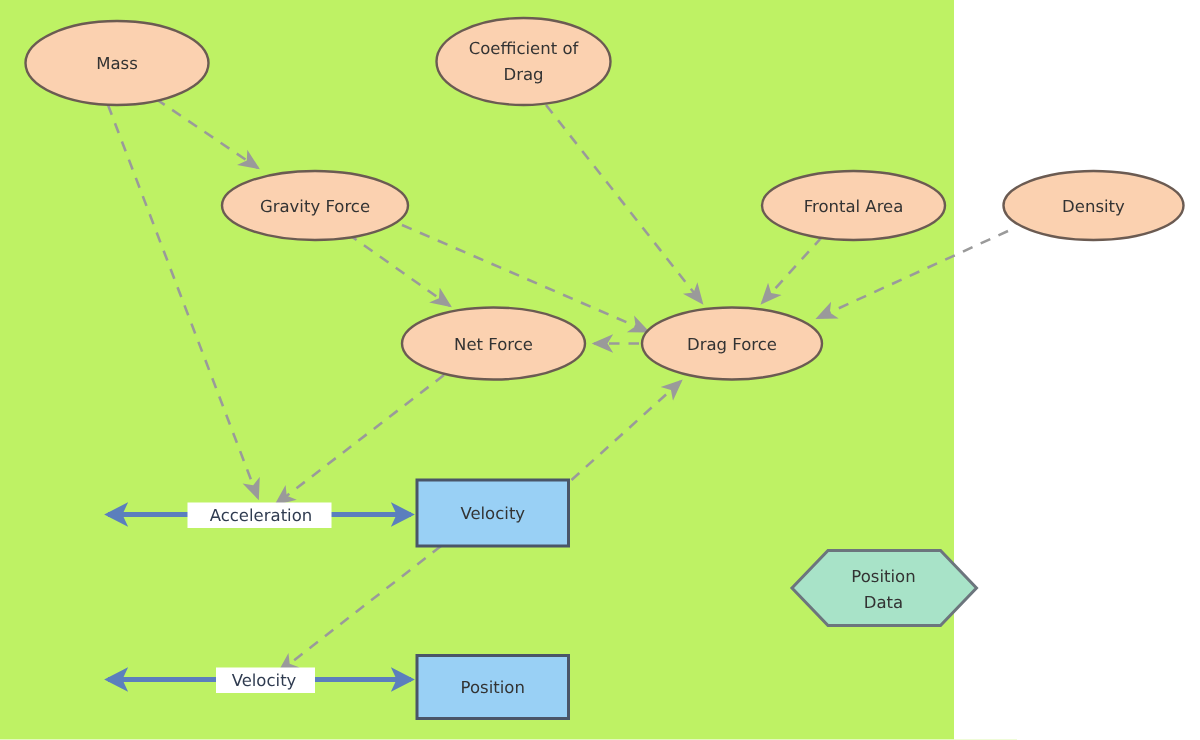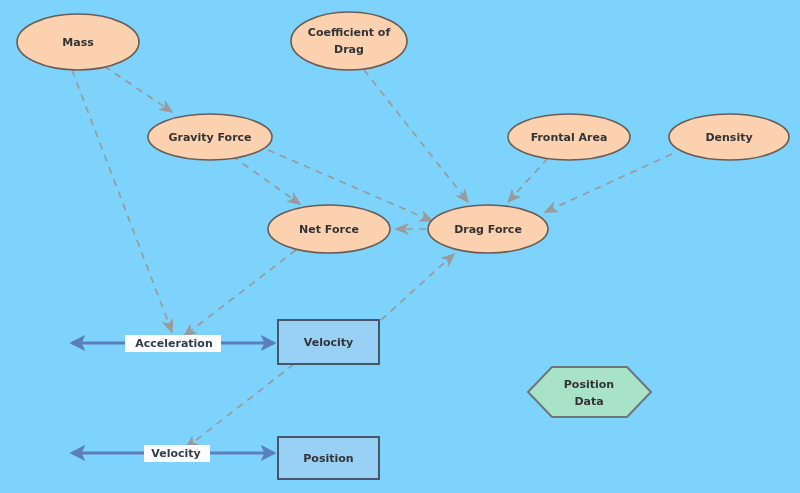--- a/index.html
+++ b/index.html
@@ -8,24 +8,23 @@
     background: #ffffff;
   }
   body {
     width: 800px;
     height: 493px;
     font-family: "DejaVu Sans", sans-serif;
     overflow: hidden;
   }
   #canvas-wrap {
     position: relative;
-    width: 800px;
+    width: 636px;
     height: 493px;
-    background: #7dd3fc;
-    font-weight: bold;
+    background: #bef264;
   }
   svg#diagram {
     display: block;
     width: 800px;
     height: 493px;
   }
   .node-label {
     font-family: "DejaVu Sans", sans-serif;
     font-size: 11px;
     fill: #333333;

